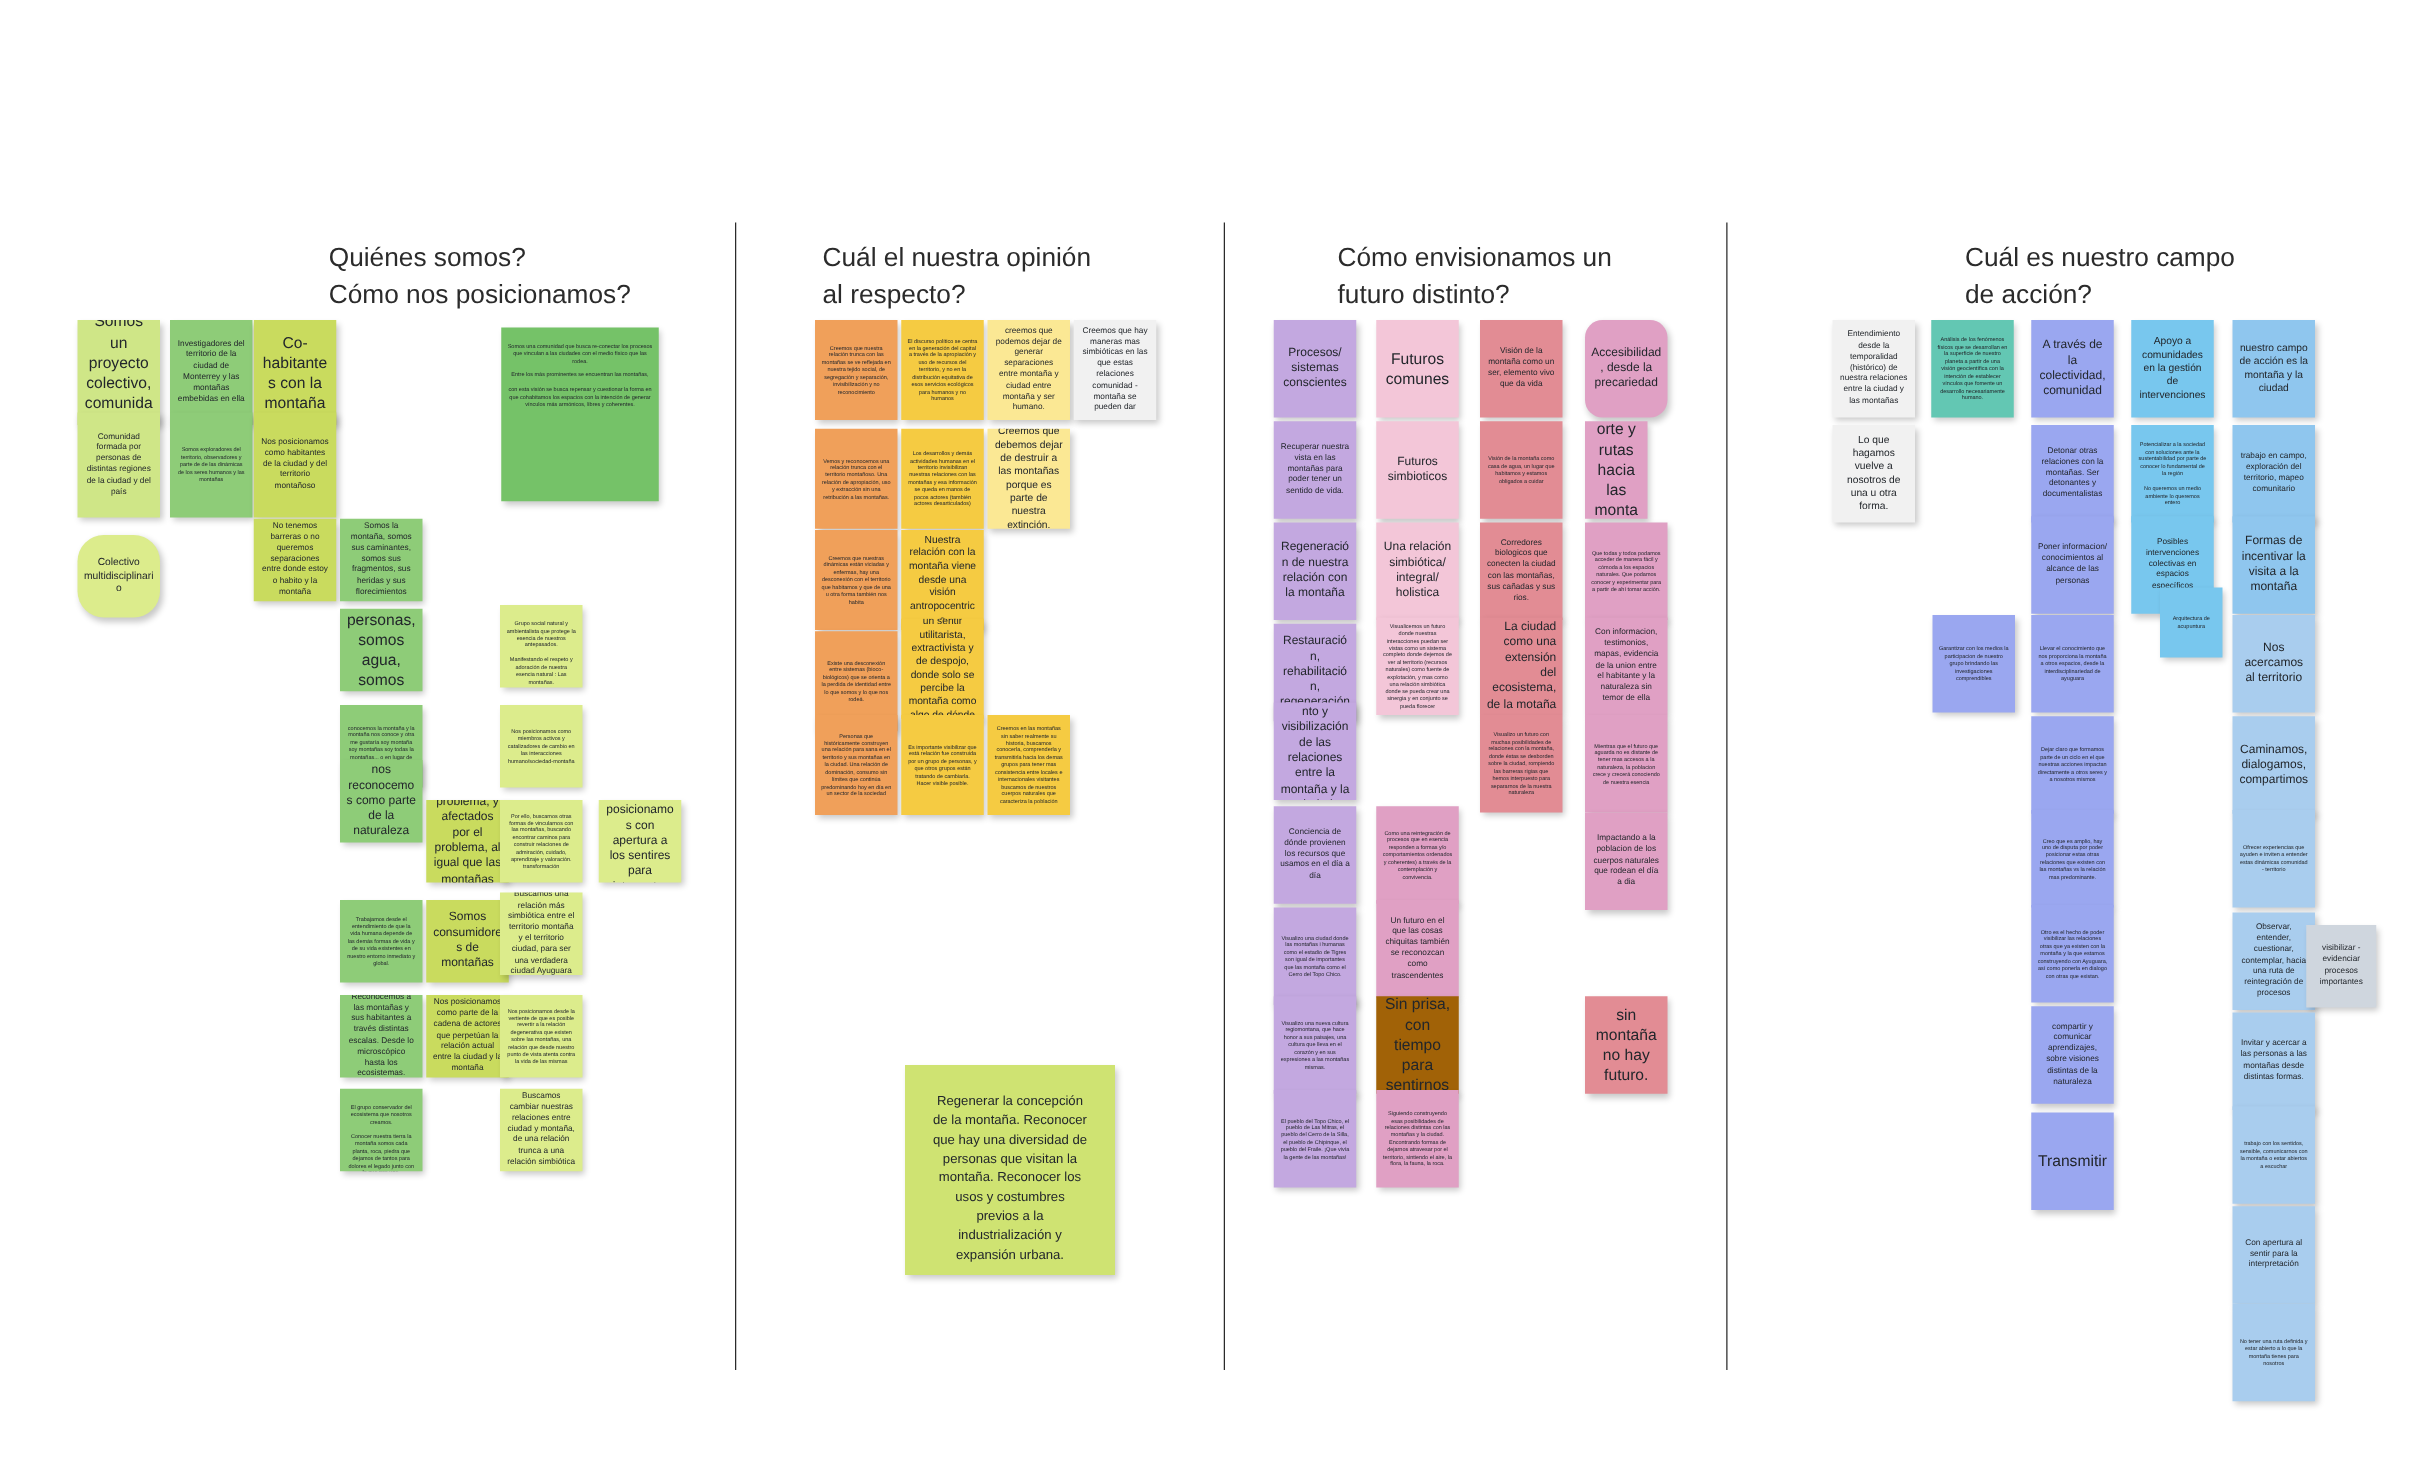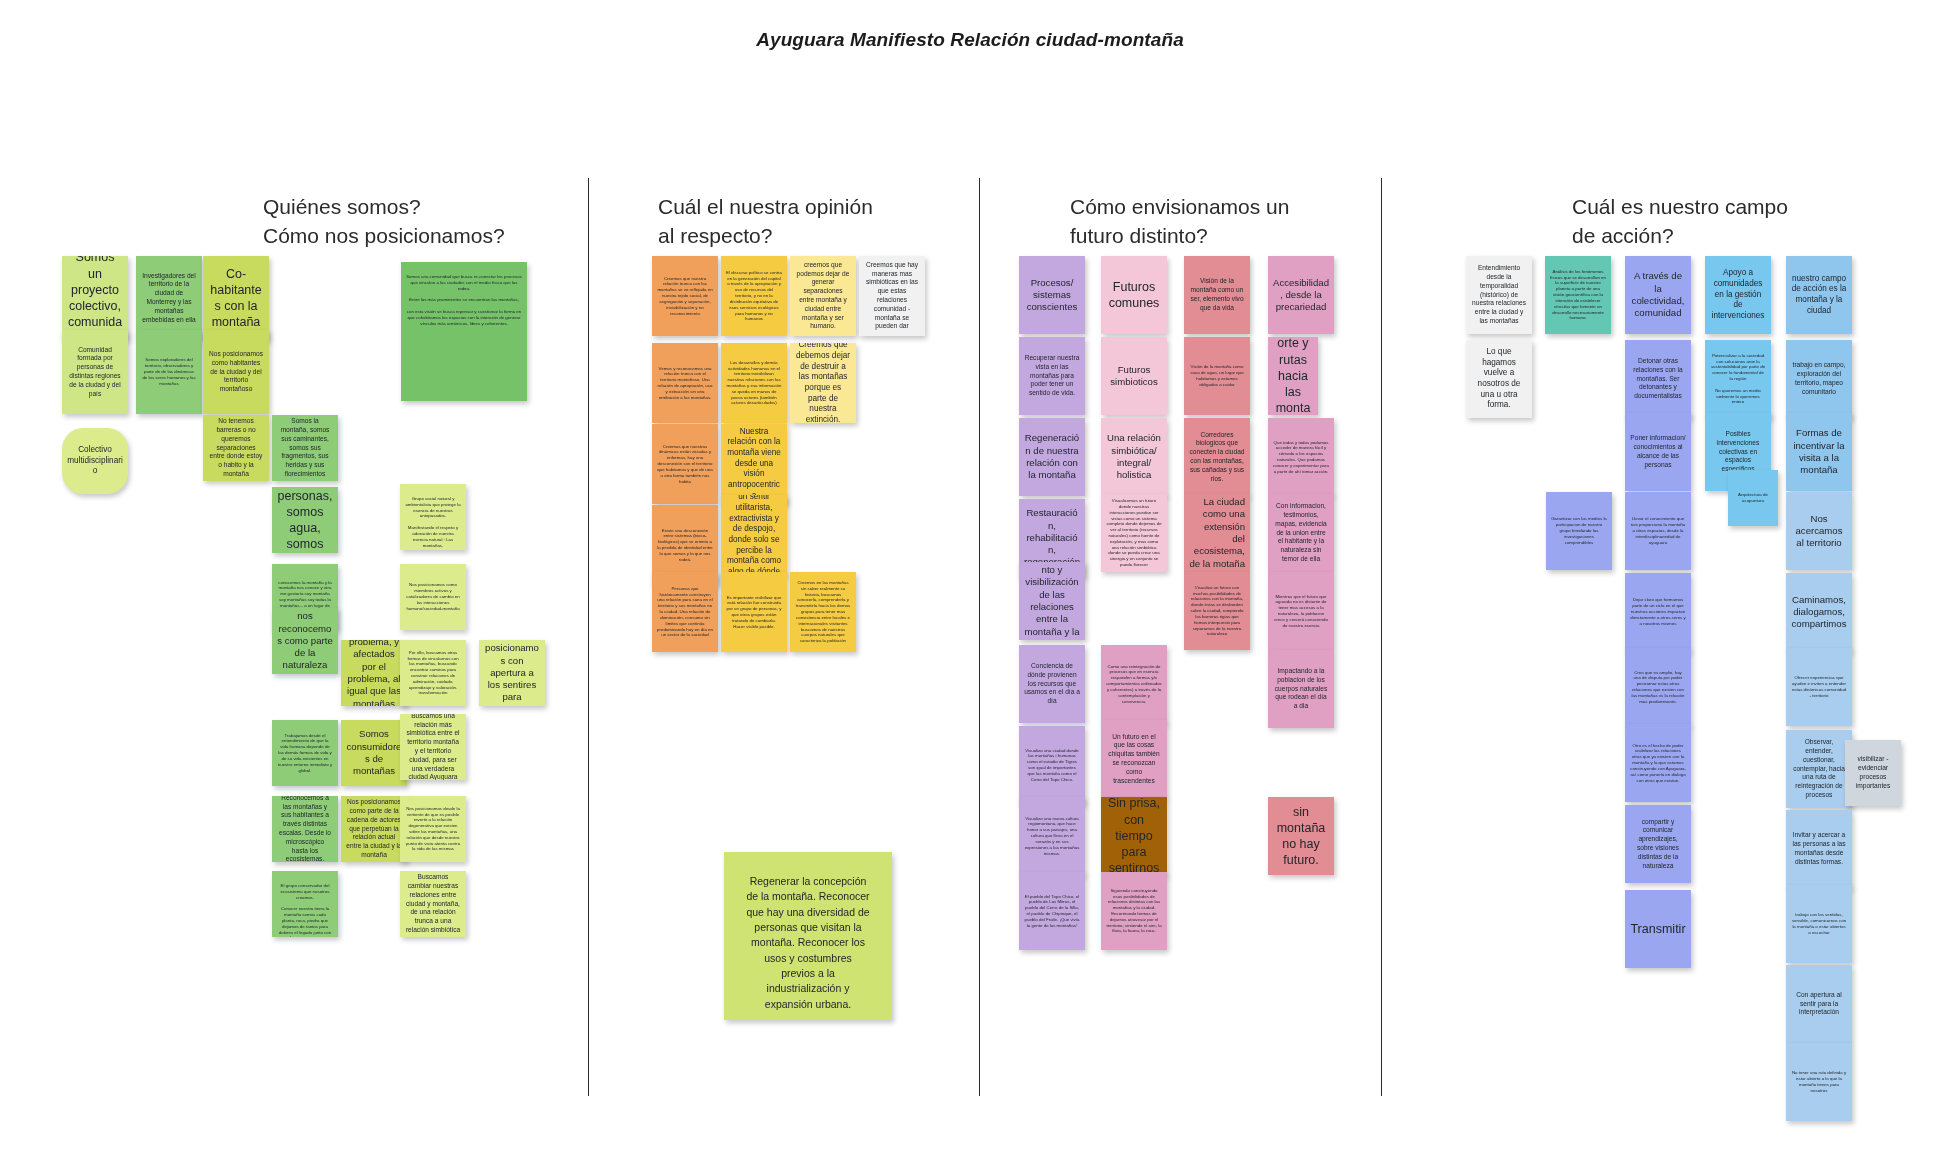--- a/index.html
+++ b/index.html
@@ -64,23 +64,20 @@
   .note.med    { font-size: 9.6px;  line-height: 1.28; }
   .note.large  { font-size: 12.5px; line-height: 1.30; }
   .note.bigtext{ font-size: 10.5px; line-height: 1.46; }
   .note.topalign { align-items: flex-start; padding-top: 12px; }
 </style>
 </head>
 <body>
 
 <div id="board">
 
-  <div id="title">Ayuguara
-Manifiesto
-Relación ciudad-montaña</div>
 
   <div class="divider" style="left:588px; top:178px; height:918px;"></div>
   <div class="divider" style="left:979px; top:178px; height:918px;"></div>
   <div class="divider" style="left:1381px; top:178px; height:918px;"></div>
 
   <div class="col-head" style="left:263px; top:192px; width:300px;">Quiénes somos?
 Cómo nos posicionamos?</div>
   <div class="col-head" style="left:658px; top:192px; width:300px;">Cuál el nuestra opinión
 al respecto?</div>
   <div class="col-head" style="left:1070px; top:192px; width:320px;">Cómo envisionamos un
@@ -153,21 +150,21 @@
 
   <div class="note bigtext topalign" style="left:724px; top:852px; width:168px; height:168px; background:#cfe372; padding:22px 22px;">Regenerar la concepción de la montaña. Reconocer que hay una diversidad de personas que visitan la montaña. Reconocer los usos y costumbres previos a la industrialización y expansión urbana.
 
 La montaña es un común.
 
 ¿Quiénes son las primeras personas que visitaron las montañas?</div>
 
   <div class="note med" style="left:1019px; top:256px; width:66px;  height:78px;  background:#c3a8e0;">Procesos/ sistemas conscientes</div>
   <div class="note large" style="left:1101px; top:256px; width:66px;  height:78px;  background:#f3c6d8;">Futuros comunes</div>
   <div class="note xsmall" style="left:1184px; top:256px; width:66px;  height:78px;  background:#e28c94;">Visión de la montaña como un ser, elemento vivo que da vida</div>
-  <div class="note med" style="left:1268px; top:256px; width:66px;  height:78px;  background:#e0a0c4;">Accesibilidad, desde la precariedad</div>
+  <div class="note med" style="left:1268px; top:256px; width:66px;  height:78px;  background:#e0a0c4;border-radius:14px;">Accesibilidad, desde la precariedad</div>
 
   <div class="note xsmall" style="left:1019px; top:337px; width:66px;  height:78px;  background:#c3a8e0;">Recuperar nuestra vista en las montañas para poder tener un sentido de vida.</div>
   <div class="note med" style="left:1101px; top:337px; width:66px;  height:78px;  background:#f3c6d8;">Futuros simbioticos</div>
   <div class="note tiny" style="left:1184px; top:337px; width:66px;  height:78px;  background:#e28c94;">Visión de la montaña como casa de agua, un lugar que habitamos y estamos obligados a cuidar</div>
   <div class="note large" style="left:1268px; top:337px; width:50px;  height:78px;  background:#e0a0c4;">Transporte y rutas hacia las montañas</div>
 
   <div class="note med" style="left:1019px; top:418px; width:66px;  height:78px;  background:#c3a8e0;">Regeneración de nuestra relación con la montaña</div>
   <div class="note med" style="left:1101px; top:418px; width:66px;  height:78px;  background:#f3c6d8;">Una relación simbiótica/ integral/ holistica</div>
   <div class="note xsmall" style="left:1184px; top:418px; width:66px;  height:78px;  background:#e28c94;">Corredores biologicos que conecten la ciudad con las montañas, sus cañadas y sus rios.</div>
   <div class="note tiny" style="left:1268px; top:418px; width:66px;  height:78px;  background:#e0a0c4;">Que todas y todos podamos acceder de manera fácil y cómoda a los espacios naturales. Que podamos conocer y experimentar para a partir de ahí tomar acción.</div>

